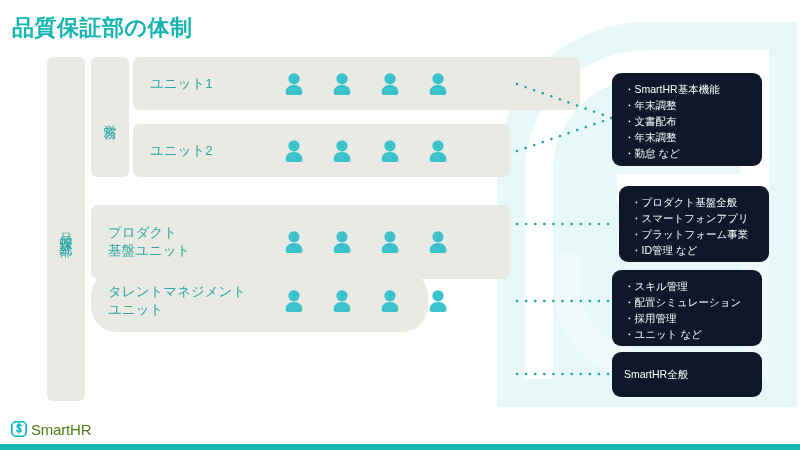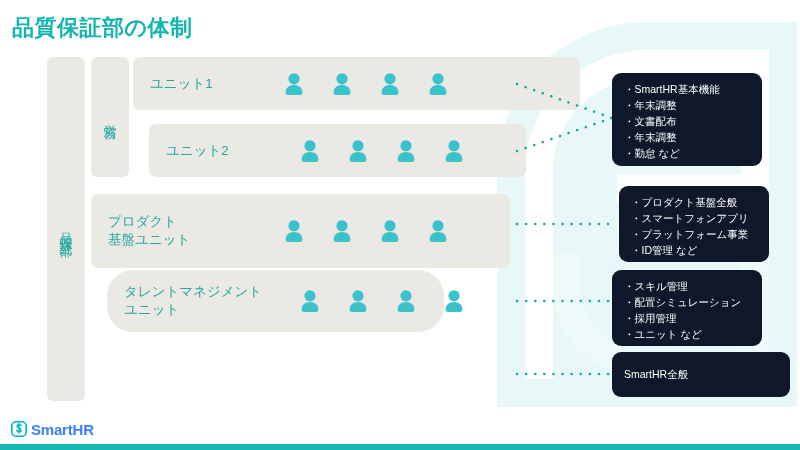--- a/index.html
+++ b/index.html
@@ -120,22 +120,22 @@
     background:#17b8b4;
     z-index:6;
   }
   .logo{
     position:absolute;left:11px;bottom:13px;
     display:flex;align-items:center;
     z-index:6;
   }
   .logo-mark{width:16px;height:16px;margin-right:4px;}
   .logo-text{
-    font-size:15px;font-weight:700;
-    color:#3b82f6;
+    font-size:15px;font-weight:400;
+    color:#4d7c0f;
     letter-spacing:-.2px;
     line-height:1;
   }
 </style>
 </head>
 <body>
 
 <div class="slide">
 
   <svg class="watermark" viewBox="0 0 300 385" xmlns="http://www.w3.org/2000/svg" aria-hidden="true">
@@ -171,21 +171,21 @@
             <ellipse cx="11" cy="6.3" rx="5.6" ry="5.6" fill="#3cc2cd"></ellipse>
             <path d="M11 12.6 C5.6 12.6 2.6 16 2.6 20.2 C2.6 21.6 3.5 22.4 5 22.4 H17 C18.5 22.4 19.4 21.6 19.4 20.2 C19.4 16 16.4 12.6 11 12.6 Z" fill="#3cc2cd"></path>
           </svg></div>
         <div class="person"><svg viewBox="0 0 22 23" xmlns="http://www.w3.org/2000/svg" aria-hidden="true">
             <ellipse cx="11" cy="6.3" rx="5.6" ry="5.6" fill="#3cc2cd"></ellipse>
             <path d="M11 12.6 C5.6 12.6 2.6 16 2.6 20.2 C2.6 21.6 3.5 22.4 5 22.4 H17 C18.5 22.4 19.4 21.6 19.4 20.2 C19.4 16 16.4 12.6 11 12.6 Z" fill="#3cc2cd"></path>
           </svg></div>
       </div>
   </div>
 
-  <div class="row" id="row1" style="left:133px;top:124px;width:377px;height:53px;margin-left:16px;">
+  <div class="row" id="row1" style="left:133px;top:124px;width:377px;height:53px;">
     <div class="row-label">ユニット2</div>
     <div class="people" id="people1" style="left:150px;">
         <div class="person"><svg viewBox="0 0 22 23" xmlns="http://www.w3.org/2000/svg" aria-hidden="true">
             <ellipse cx="11" cy="6.3" rx="5.6" ry="5.6" fill="#3cc2cd"></ellipse>
             <path d="M11 12.6 C5.6 12.6 2.6 16 2.6 20.2 C2.6 21.6 3.5 22.4 5 22.4 H17 C18.5 22.4 19.4 21.6 19.4 20.2 C19.4 16 16.4 12.6 11 12.6 Z" fill="#3cc2cd"></path>
           </svg></div>
         <div class="person"><svg viewBox="0 0 22 23" xmlns="http://www.w3.org/2000/svg" aria-hidden="true">
             <ellipse cx="11" cy="6.3" rx="5.6" ry="5.6" fill="#3cc2cd"></ellipse>
             <path d="M11 12.6 C5.6 12.6 2.6 16 2.6 20.2 C2.6 21.6 3.5 22.4 5 22.4 H17 C18.5 22.4 19.4 21.6 19.4 20.2 C19.4 16 16.4 12.6 11 12.6 Z" fill="#3cc2cd"></path>
           </svg></div>
@@ -193,21 +193,21 @@
             <ellipse cx="11" cy="6.3" rx="5.6" ry="5.6" fill="#3cc2cd"></ellipse>
             <path d="M11 12.6 C5.6 12.6 2.6 16 2.6 20.2 C2.6 21.6 3.5 22.4 5 22.4 H17 C18.5 22.4 19.4 21.6 19.4 20.2 C19.4 16 16.4 12.6 11 12.6 Z" fill="#3cc2cd"></path>
           </svg></div>
         <div class="person"><svg viewBox="0 0 22 23" xmlns="http://www.w3.org/2000/svg" aria-hidden="true">
             <ellipse cx="11" cy="6.3" rx="5.6" ry="5.6" fill="#3cc2cd"></ellipse>
             <path d="M11 12.6 C5.6 12.6 2.6 16 2.6 20.2 C2.6 21.6 3.5 22.4 5 22.4 H17 C18.5 22.4 19.4 21.6 19.4 20.2 C19.4 16 16.4 12.6 11 12.6 Z" fill="#3cc2cd"></path>
           </svg></div>
       </div>
   </div>
 
-  <div class="row" id="row2" style="left:91px;top:194px;width:419px;height:74px;">
+  <div class="row" id="row2" style="left:91px;top:205px;width:419px;height:74px;">
     <div class="row-label">プロダクト
 基盤ユニット</div>
     <div class="people" id="people2" style="left:192px;">
         <div class="person"><svg viewBox="0 0 22 23" xmlns="http://www.w3.org/2000/svg" aria-hidden="true">
             <ellipse cx="11" cy="6.3" rx="5.6" ry="5.6" fill="#3cc2cd"></ellipse>
             <path d="M11 12.6 C5.6 12.6 2.6 16 2.6 20.2 C2.6 21.6 3.5 22.4 5 22.4 H17 C18.5 22.4 19.4 21.6 19.4 20.2 C19.4 16 16.4 12.6 11 12.6 Z" fill="#3cc2cd"></path>
           </svg></div>
         <div class="person"><svg viewBox="0 0 22 23" xmlns="http://www.w3.org/2000/svg" aria-hidden="true">
             <ellipse cx="11" cy="6.3" rx="5.6" ry="5.6" fill="#3cc2cd"></ellipse>
             <path d="M11 12.6 C5.6 12.6 2.6 16 2.6 20.2 C2.6 21.6 3.5 22.4 5 22.4 H17 C18.5 22.4 19.4 21.6 19.4 20.2 C19.4 16 16.4 12.6 11 12.6 Z" fill="#3cc2cd"></path>
@@ -216,21 +216,21 @@
             <ellipse cx="11" cy="6.3" rx="5.6" ry="5.6" fill="#3cc2cd"></ellipse>
             <path d="M11 12.6 C5.6 12.6 2.6 16 2.6 20.2 C2.6 21.6 3.5 22.4 5 22.4 H17 C18.5 22.4 19.4 21.6 19.4 20.2 C19.4 16 16.4 12.6 11 12.6 Z" fill="#3cc2cd"></path>
           </svg></div>
         <div class="person"><svg viewBox="0 0 22 23" xmlns="http://www.w3.org/2000/svg" aria-hidden="true">
             <ellipse cx="11" cy="6.3" rx="5.6" ry="5.6" fill="#3cc2cd"></ellipse>
             <path d="M11 12.6 C5.6 12.6 2.6 16 2.6 20.2 C2.6 21.6 3.5 22.4 5 22.4 H17 C18.5 22.4 19.4 21.6 19.4 20.2 C19.4 16 16.4 12.6 11 12.6 Z" fill="#3cc2cd"></path>
           </svg></div>
       </div>
   </div>
 
-  <div class="row" id="row3" style="left:107px;top:270px;width:337px;height:62px;border-radius:26px;">
+  <div class="row" id="row3" style="left:91px;top:270px;width:337px;height:62px;border-radius:26px;">
     <div class="row-label">タレントマネジメント
 ユニット</div>
     <div class="people" id="people3" style="left:192px;">
         <div class="person"><svg viewBox="0 0 22 23" xmlns="http://www.w3.org/2000/svg" aria-hidden="true">
             <ellipse cx="11" cy="6.3" rx="5.6" ry="5.6" fill="#3cc2cd"></ellipse>
             <path d="M11 12.6 C5.6 12.6 2.6 16 2.6 20.2 C2.6 21.6 3.5 22.4 5 22.4 H17 C18.5 22.4 19.4 21.6 19.4 20.2 C19.4 16 16.4 12.6 11 12.6 Z" fill="#3cc2cd"></path>
           </svg></div>
         <div class="person"><svg viewBox="0 0 22 23" xmlns="http://www.w3.org/2000/svg" aria-hidden="true">
             <ellipse cx="11" cy="6.3" rx="5.6" ry="5.6" fill="#3cc2cd"></ellipse>
             <path d="M11 12.6 C5.6 12.6 2.6 16 2.6 20.2 C2.6 21.6 3.5 22.4 5 22.4 H17 C18.5 22.4 19.4 21.6 19.4 20.2 C19.4 16 16.4 12.6 11 12.6 Z" fill="#3cc2cd"></path>
@@ -272,21 +272,21 @@
       <div class="line">・ID管理  など</div>
     </div>
 
   <div class="callout" id="callout2" style="left:612px;top:270px;width:150px;height:76px;">
       <div class="line">・スキル管理</div>
       <div class="line">・配置シミュレーション</div>
       <div class="line">・採用管理</div>
       <div class="line">・ユニット  など</div>
     </div>
 
-  <div class="callout single" id="callout3" style="left:612px;top:352px;width:178px;height:45px;">
+  <div class="callout single" id="callout3" style="left:612px;top:352px;width:150px;height:45px;">
       <div class="line">SmartHR全般</div>
     </div>
 
   <div class="logo">
     <svg class="logo-mark" viewBox="0 0 16 16" xmlns="http://www.w3.org/2000/svg" aria-hidden="true">
       <rect x="0.8" y="0.8" width="14.4" height="14.4" rx="4.2" fill="none" stroke="#00b5c8" stroke-width="1.6"></rect>
       <path d="M10.1 5.1 C10.1 4.2 9.2 3.8 8.1 3.8 C6.9 3.8 6 4.3 6 5.3
                C6 7.3 10.2 6.4 10.2 8.9 C10.2 10 9.2 10.6 8 10.6
                C6.8 10.6 5.9 10.1 5.9 9.2" fill="none" stroke="#00b5c8" stroke-width="1.5" stroke-linecap="round"></path>
       <line x1="8" y1="2.6" x2="8" y2="11.9" stroke="#00b5c8" stroke-width="1.5" stroke-linecap="round"></line>

